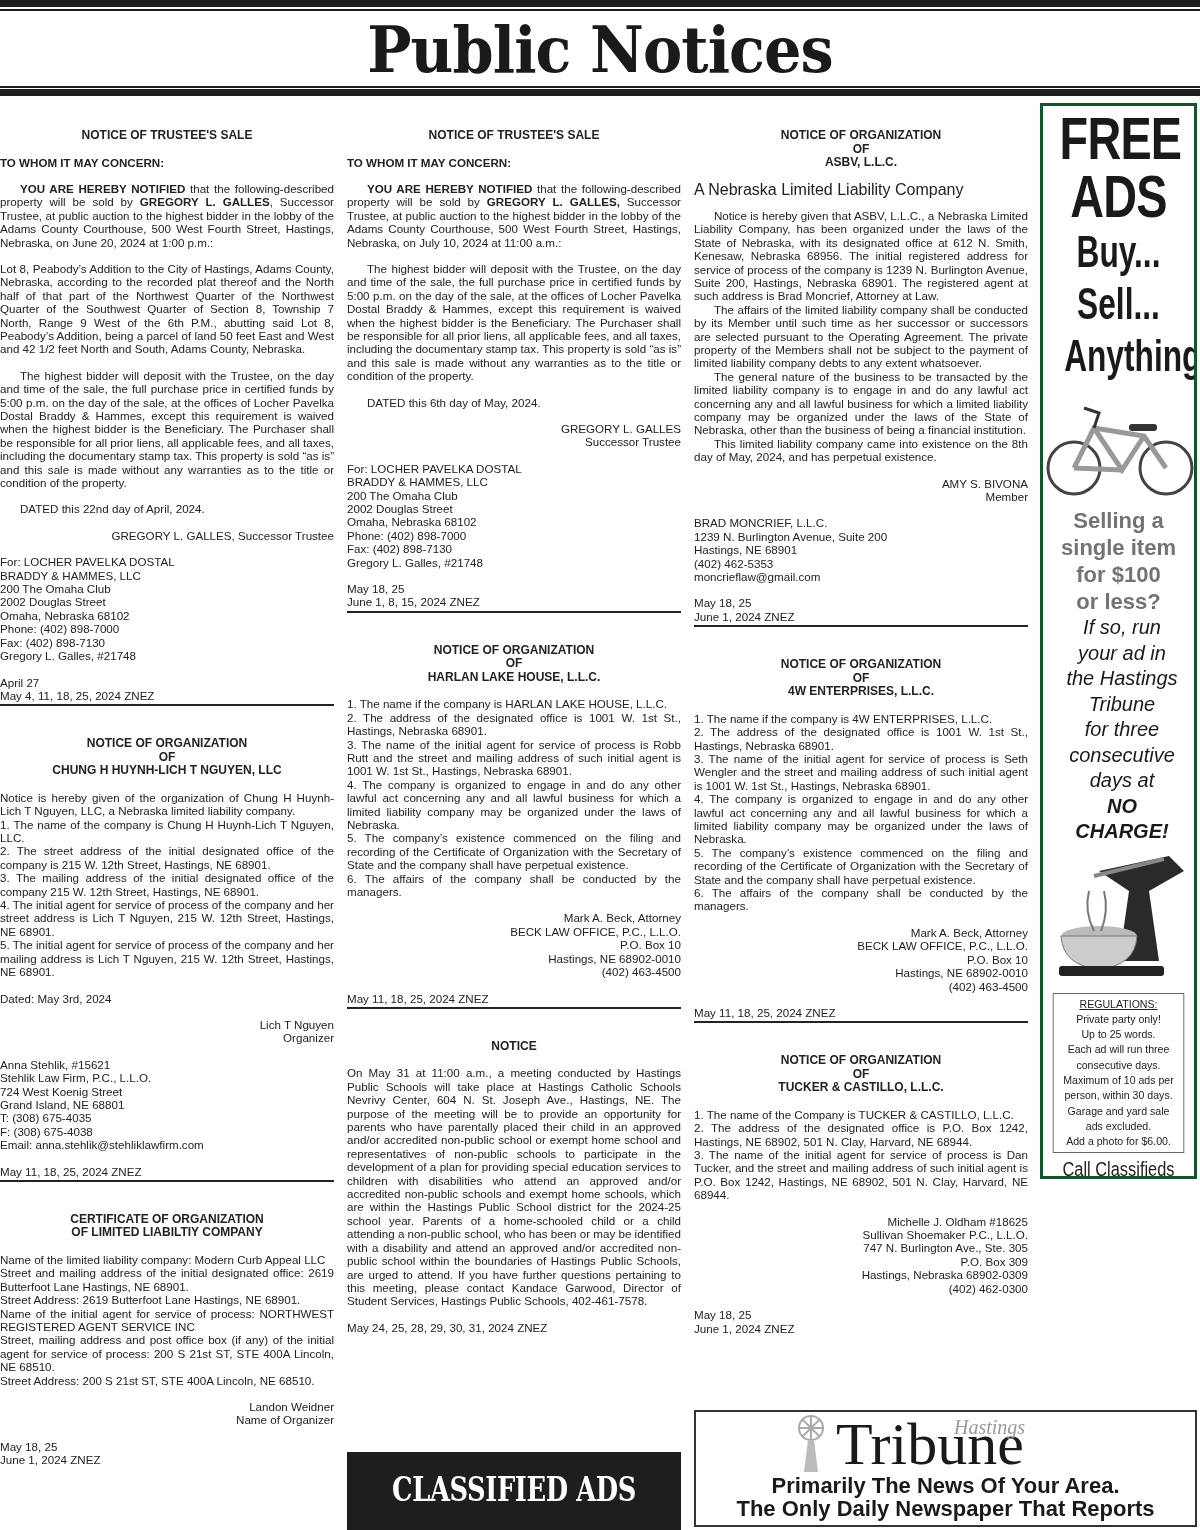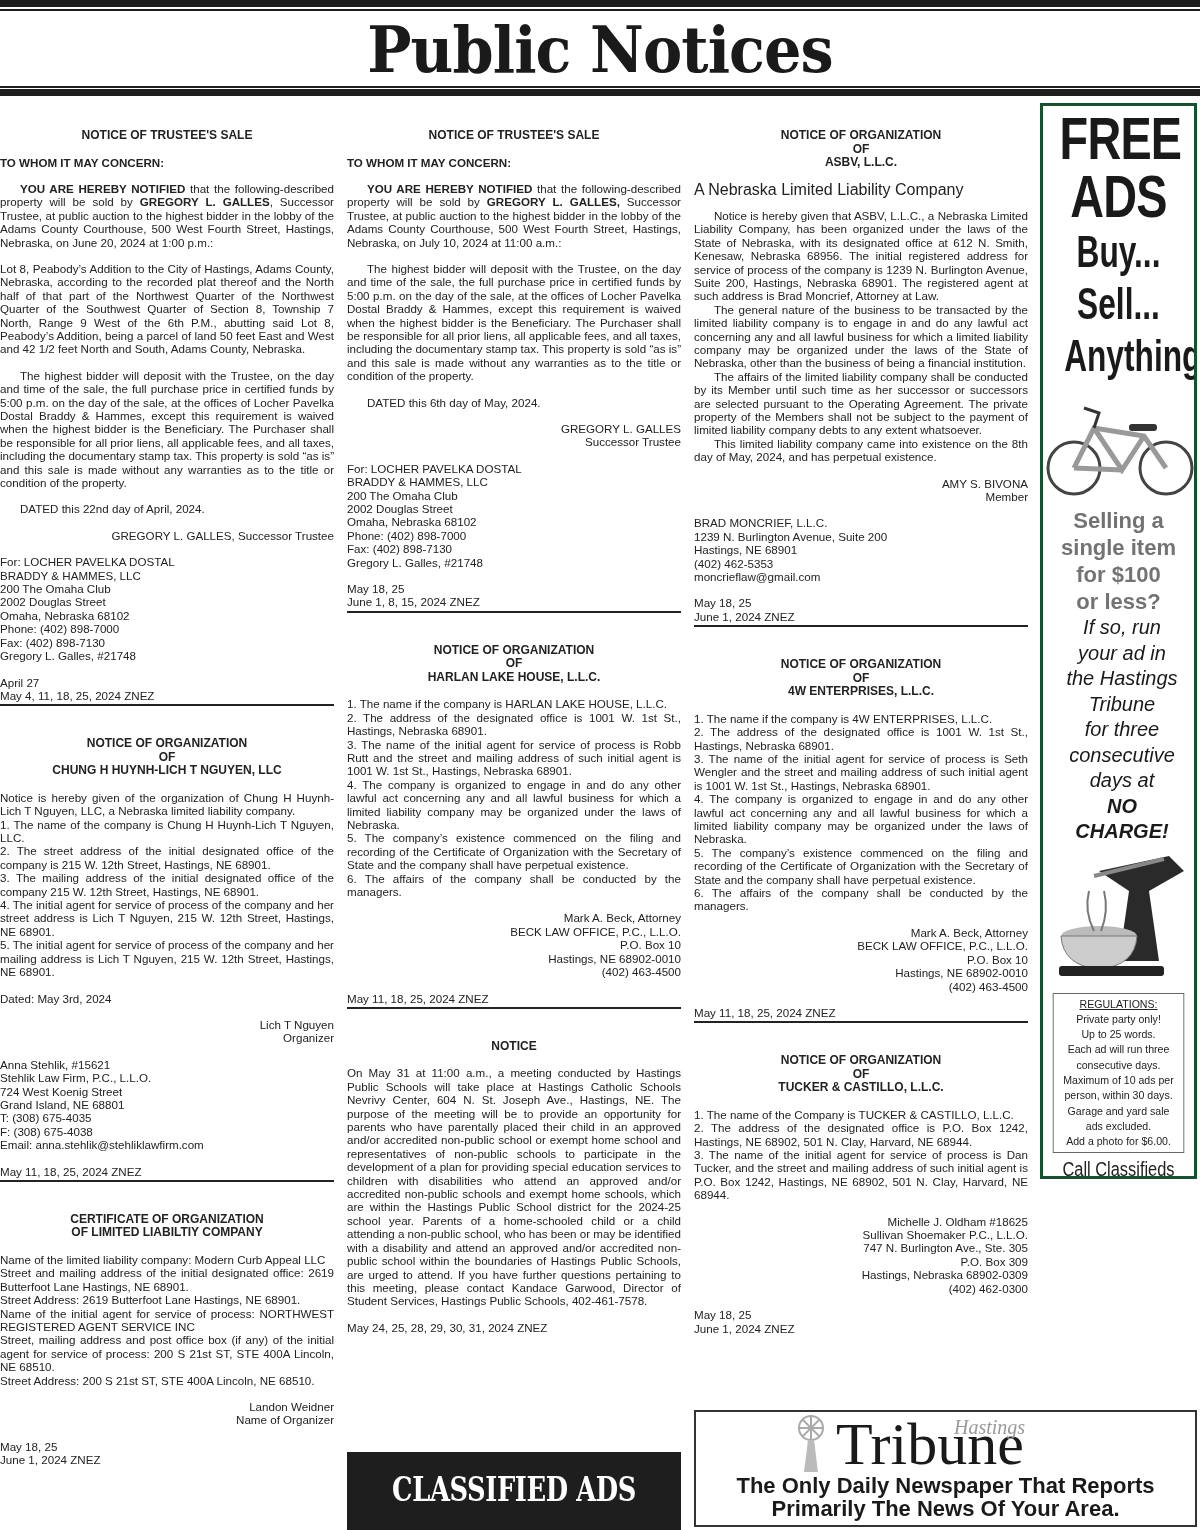--- a/index.html
+++ b/index.html
@@ -208,22 +208,22 @@
 
 <div class="col c3">
   <div class="notice">
     <div class="hd">
       <div>NOTICE OF ORGANIZATION</div>
         <div>OF</div>
         <div>ASBV, L.L.C.</div>
     </div>
     <div class="hd-sub">A Nebraska Limited Liability Company</div>
     <div class="p ind">Notice is hereby given that ASBV, L.L.C., a Nebraska Limited Liability Company, has been organized under the laws of the State of Nebraska, with its designated office at 612 N. Smith, Kenesaw, Nebraska 68956. The initial registered address for service of process of the company is 1239 N. Burlington Avenue, Suite 200, Hastings, Nebraska 68901. The registered agent at such address is Brad Moncrief, Attorney at Law.</div>
+    <div class="pl ind">The affairs of the limited liability company shall be conducted by its Member until such time as her successor or successors are selected pursuant to the Operating Agreement. The private property of the Members shall not be subject to the payment of limited liability company debts to any extent whatsoever.</div>
     <div class="pl ind">The general nature of the business to be transacted by the limited liability company is to engage in and do any lawful act concerning any and all lawful business for which a limited liability company may be organized under the laws of the State of Nebraska, other than the business of being a financial institution.</div>
-    <div class="pl ind">The affairs of the limited liability company shall be conducted by its Member until such time as her successor or successors are selected pursuant to the Operating Agreement. The private property of the Members shall not be subject to the payment of limited liability company debts to any extent whatsoever.</div>
     <div class="pl ind">This limited liability company came into existence on the 8th day of May, 2024, and has perpetual existence.</div>
     <div class="gap right">
       <div>AMY S. BIVONA</div>
         <div>Member</div>
     </div>
     <div class="gap">
       <div>BRAD MONCRIEF, L.L.C.</div>
         <div>1239 N. Burlington Avenue, Suite 200</div>
         <div>Hastings, NE 68901</div>
         <div>(402) 462-5353</div>
@@ -294,22 +294,22 @@
           <line x1="11" y1="14" x2="35" y2="14"></line>
           <line x1="15" y1="6" x2="31" y2="22"></line>
           <line x1="31" y1="6" x2="15" y2="22"></line>
       </g>
       <path d="M20 26 L26 26 L30 58 L16 58 Z" fill="#bbb"></path>
     </svg>
     <span class="trib-word">Tribune</span>
     <span class="trib-hast">Hastings</span>
   </div>
   <div class="slogan">
-    <div>The Only Daily Newspaper That Reports</div>
-      <div>Primarily The News Of Your Area.</div>
+    <div>Primarily The News Of Your Area.</div>
+      <div>The Only Daily Newspaper That Reports</div>
   </div>
 </div>
 
 <div class="sidebar-ad">
   <div class="free" style="margin-top:4px;">
     <div>FREE</div>
       <div>ADS</div>
   </div>
   <div class="buy">
     <div>Buy...</div>

